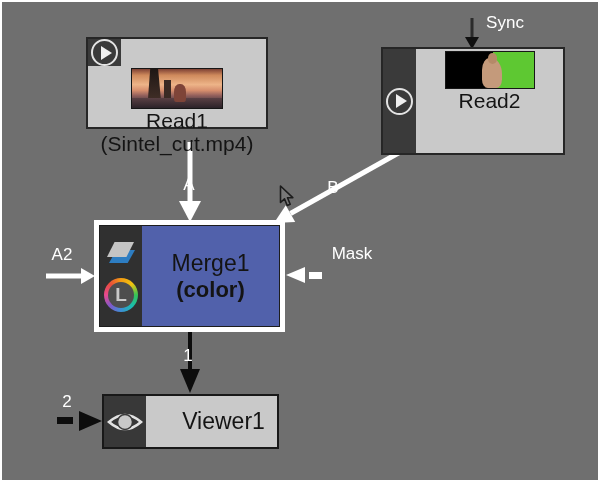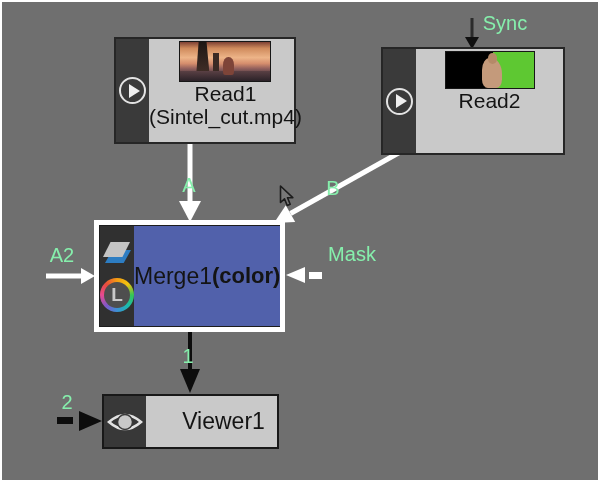--- a/index.html
+++ b/index.html
@@ -11,60 +11,60 @@
 
   
   .node { position:absolute; display:flex; background:#c9c9c9; }
   .node-strip { background:#3a3a3a; flex:0 0 auto; display:flex; flex-direction:column; align-items:center; justify-content:center; }
   .node-body { flex:1 1 auto; display:flex; flex-direction:column; align-items:center; overflow:visible; }
   .node-title { font-size:21px; color:#141414; line-height:23px; white-space:nowrap; }
   .node-sub { font-size:21px; color:#141414; line-height:24px; white-space:nowrap; }
 
   
   .read { border:2px solid #262626; }
-  #read1 { left:112px; top:35px; width:182px; height:107px; }
+  #read1 { left:84px; top:35px; width:182px; height:92px;flex-direction:column; }
   #read2 { left:379px; top:45px; width:184px; height:108px; }
   .read .node-strip { width:33px; }
   .play { width:27px; height:27px; border:2px solid #e3e3e3; border-radius:50%; display:flex; align-items:center; justify-content:center; }
   .play-tri { width:0; height:0; border-left:11px solid #efefef; border-top:7px solid transparent; border-bottom:7px solid transparent; margin-left:3px; }
   .thumb { margin-top:2px; border:1px solid #161616; position:relative; overflow:hidden; flex:0 0 auto; }
   #read1 .thumb { width:92px; height:41px;
     background:linear-gradient(180deg,#7e4134 0%,#cf8a5c 16%,#edb488 40%,#d68e6d 55%,#93605c 68%,#503e44 82%,#2e262c 100%); }
   .sintel-tower { position:absolute; left:17%; top:0; width:16%; height:100%; background:linear-gradient(180deg,#1e1714,#4a342c); clip-path:polygon(20% 0,75% 0,100% 100%,0 100%); }
   .sintel-spire { position:absolute; left:36%; top:28%; width:7%; height:72%; background:#3a2a24; }
   .sintel-skyline { position:absolute; left:0; bottom:0; width:100%; height:26%; background:linear-gradient(180deg,#5a4044,#2b2228); }
   .sintel-figure { position:absolute; left:47%; top:38%; width:13%; height:46%; background:#7e4438; border-radius:45% 45% 20% 20%; }
   #read2 .thumb { width:90px; height:38px; background:linear-gradient(90deg,#000 0%,#000 53%,#5ec832 53%,#5ec832 100%); }
   .chroma-body { position:absolute; left:42%; top:18%; width:22%; height:82%; background:#c49a7b; border-radius:40% 55% 30% 30%; }
   .chroma-head { position:absolute; left:48%; top:4%; width:11%; height:30%; background:#b58a68; border-radius:50%; }
 
   
   #merge1 { position:absolute; left:92px; top:218px; width:191px; height:112px; background:#ffffff; padding:5px; }
   .merge-inner { width:100%; height:100%; border:1px solid #1d1d1d; display:flex; }
   .merge-strip { width:42px; background:#303030; display:flex; flex-direction:column; align-items:center; justify-content:center; gap:12px; }
-  .merge-body { flex:1; background:#5161ab; display:flex; flex-direction:row; align-items:center; justify-content:center; }
+  .merge-body { flex:1; background:#5161ab; display:flex; flex-direction:column; align-items:center; justify-content:center; }
   .merge-body .node-title { font-size:23px; line-height:28px; }
   .merge-body .node-sub { font-size:22px; line-height:26px;font-weight:bold; }
   .over-icon { position:relative; width:32px; height:26px; }
   .over-back { position:absolute; left:4px; top:10px; width:26px; height:13px; background:#2d7dc2; clip-path:polygon(28% 0,100% 0,72% 100%,0 100%); }
   .over-front { position:absolute; left:2px; top:2px; width:27px; height:15px; background:#c4c4c4; clip-path:polygon(28% 0,100% 0,72% 100%,0 100%); }
   .lut-icon { width:34px; height:34px; border-radius:50%;
     background:conic-gradient(from -90deg,#e84a90,#e74c3c,#f39c12,#f1c40f,#35c457,#1abcae,#3d8fd4,#7f58c9,#e84a90);
     display:flex; align-items:center; justify-content:center; }
   .lut-core { width:26px; height:26px; border-radius:50%; background:#4e4e4e; display:flex; align-items:center; justify-content:center;
     font-size:19px; font-weight:bold; color:#c9c9c9; }
 
   
   #viewer1 { left:100px; top:392px; width:177px; height:55px; border:2px solid #181818; }
   #viewer1 .node-strip { width:42px; background:#383838; }
   #viewer1 .node-body { justify-content:center;padding-left:24px; }
   #viewer1 .node-title { font-size:23px; }
 
   
-  .pipe-label { position:absolute; color:#86efac; font-size:20px; transform:translate(-50%,-50%); white-space:nowrap; }
+  .pipe-label { position:absolute; color:#ffffff; font-size:17px; transform:translate(-50%,-50%); white-space:nowrap; }
 
   .cursor { position:absolute; left:277px; top:183px; }
 </style>
 </head>
 <body>
 
 <div class="canvas" style="background: rgb(111, 111, 111);">
 
   <svg class="wires">
 

